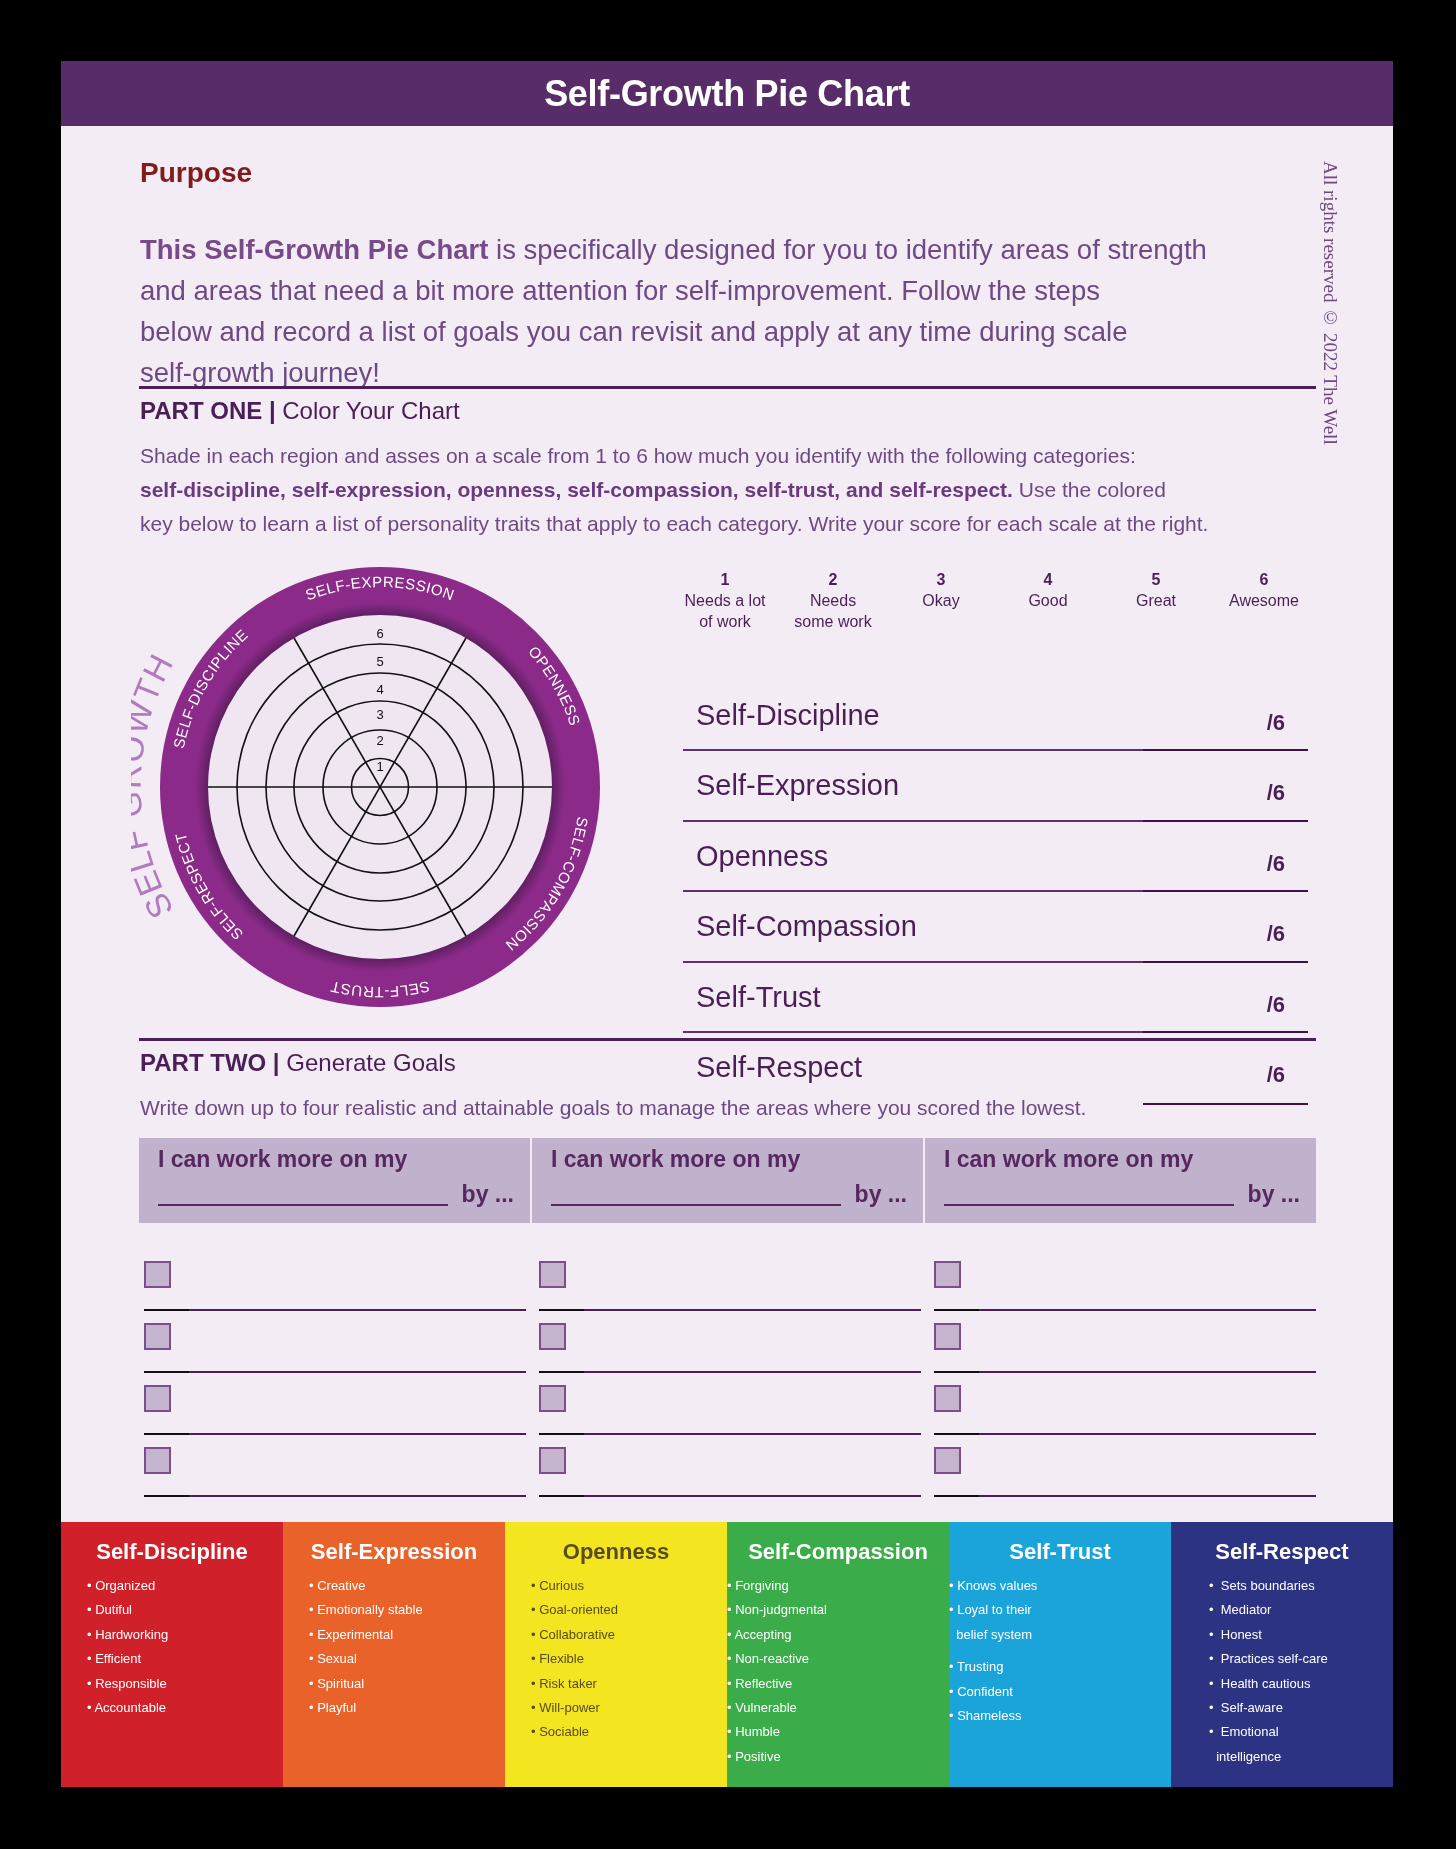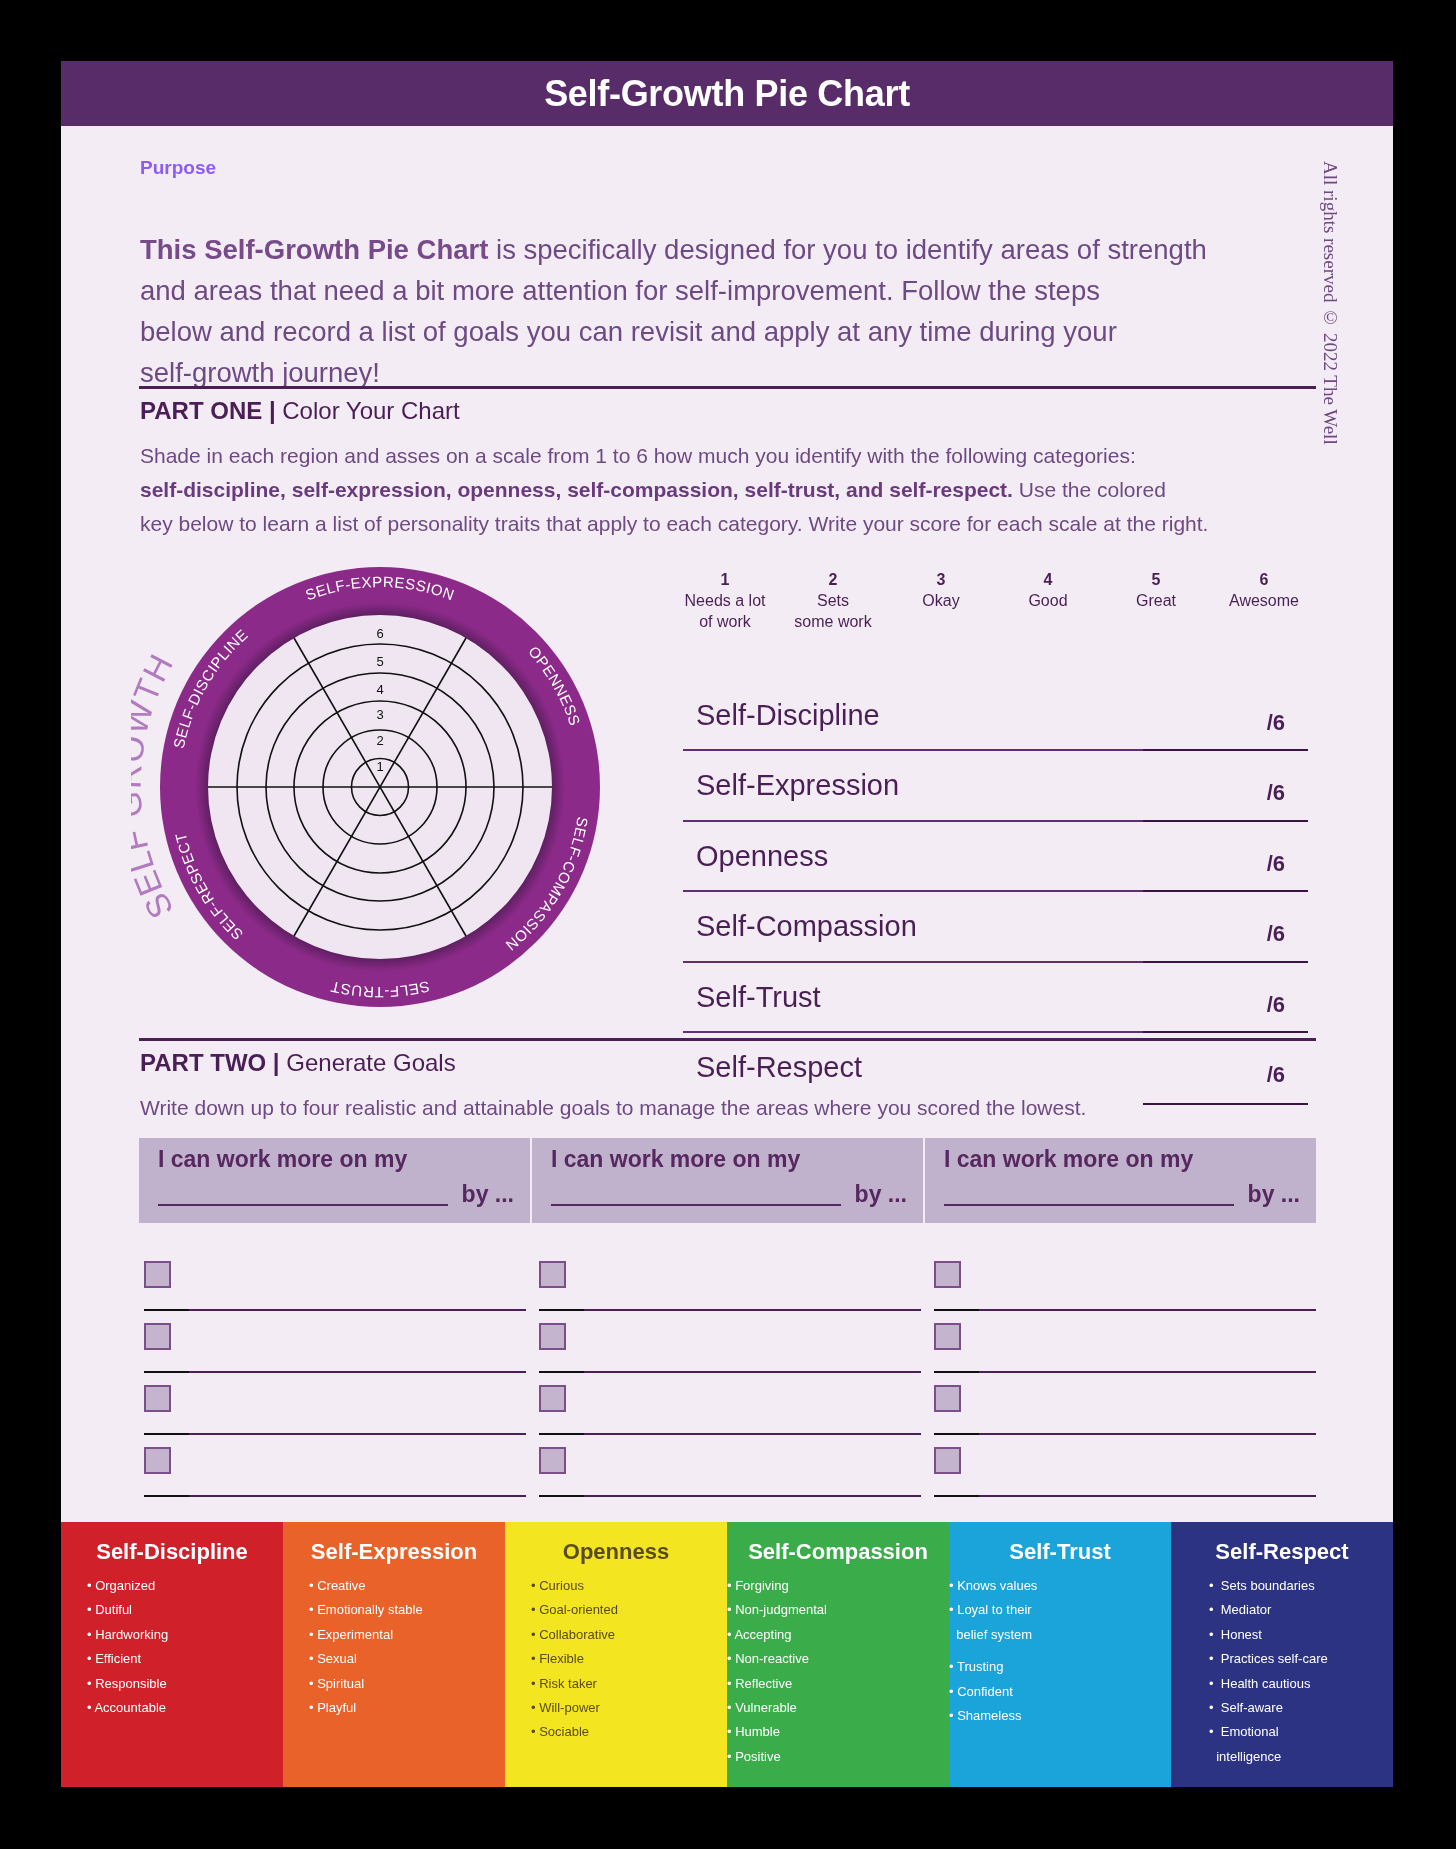--- a/index.html
+++ b/index.html
@@ -15,21 +15,21 @@
     background: #582c68; color: #ffffff;
     display: flex; align-items: center; justify-content: center;
     font-weight: bold; font-size: 36px; letter-spacing: -0.3px;
   }
   .copyright {
     position: absolute; left: 1258px; top: 100px;
     writing-mode: vertical-rl; font-family: "Liberation Serif", "DejaVu Serif", serif;
     font-size: 19px; color: #6e4a80; white-space: nowrap;
   }
   .purpose-label {
-    position: absolute; left: 79px; top: 96px; font-size: 19px; font-weight: bold; color: #8b5cf6;
+    position: absolute; left: 79px; top: 96px; font-size: 28px; font-weight: bold; color: #7f1d1d;
   }
   .purpose-text {
     position: absolute; left: 79px; top: 136px; width: 1160px;
     font-size: 27.5px; line-height: 41px; color: #6d4a83; margin-top: 32px;
   }
   .purpose-text b { color: #774a8a; }
   .divider {
     position: absolute; left: 78px; width: 1177px; height: 3px; background: #4a1f55;
   }
   .part-heading {
@@ -81,21 +81,21 @@
   <div class="header">
     <span>Self-Growth Pie Chart</span>
   </div>
 
   <div class="copyright">All rights reserved © 2022 The Well</div>
 
   <div class="purpose-label">Purpose</div>
   <div class="purpose-text">
     <b>This Self-Growth Pie Chart</b><span> is specifically designed for you to identify areas of strength</span><br>
     <span>and areas that need a bit more attention for self-improvement. Follow the steps</span><br>
-    <span>below and record a list of goals you can revisit and apply at any time during your</span><br>
+    <span>below and record a list of goals you can revisit and apply at any time during scale</span><br>
     <span>self-growth journey!</span>
   </div>
 
   <div class="divider" style="top:325px;"></div>
   <div class="part-heading" style="top:336px;">
     <b>PART ONE |</b><span> Color Your Chart</span>
   </div>
   <div class="part-desc" style="top:378px;">
     <span>Shade in each region and asses on a scale from 1 to 6 how much you identify with the following categories:</span><br>
     <b>self-discipline, self-expression, openness, self-compassion, self-trust, and self-respect.</b><span> Use the colored</span><br>
@@ -172,21 +172,21 @@
   </div>
 
   <div class="scale-legend">
     <div class="scale-item" style="left:0px;">
       <div class="scale-num">1</div>
       <div>Needs a lot</div>
       <div>of work</div>
     </div>
     <div class="scale-item" style="left:108px;">
       <div class="scale-num">2</div>
-      <div>Sets</div>
+      <div>Needs</div>
       <div>some work</div>
     </div>
     <div class="scale-item" style="left:216px;">
       <div class="scale-num">3</div>
       <div>Okay</div>
     </div>
     <div class="scale-item" style="left:323px;">
       <div class="scale-num">4</div>
       <div>Good</div>
     </div>

